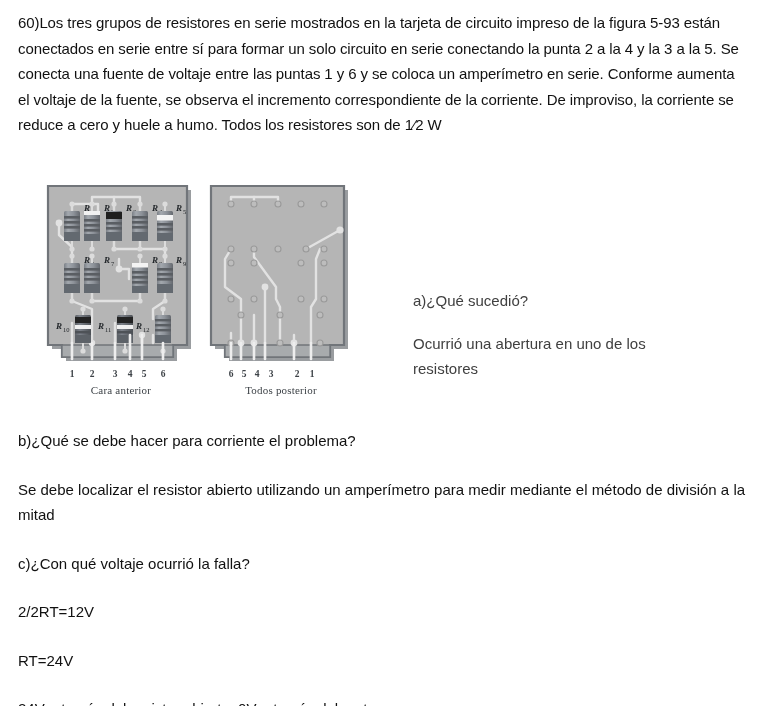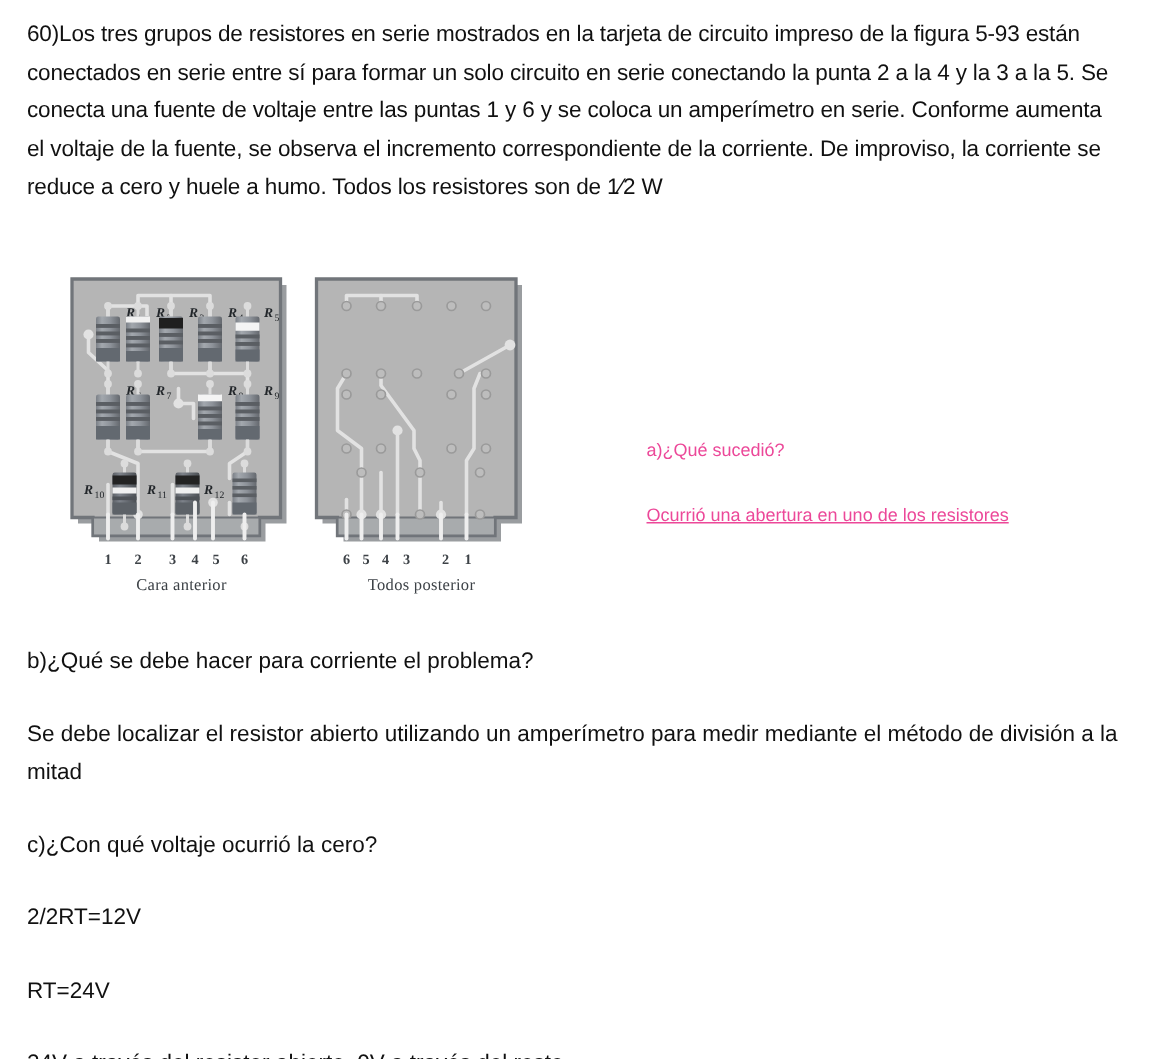--- a/index.html
+++ b/index.html
@@ -34,27 +34,26 @@
     line-height: 25.5px;
     letter-spacing: -0.1px;
     color: #111111;
   }
 
   .aside-block {
     position: absolute;
     left: 413px;
     top: 288px;
     width: 330px;
-    font-size: 12px;
+    font-size: 15px;
     line-height: 25px;
-    color: #ec4899;
-    margin-left: 18px;
+    color: #404040;
   }
   .aside-block .q { margin: 0 0 18px 0; }
-  .aside-block .a { margin: 0; width: 258px; text-decoration: underline; }
+  .aside-block .a { margin: 0; width: 258px; }
 
   .lower {
     position: absolute;
     left: 18px;
     top: 428px;
     width: 730px;
     font-size: 15px;
     line-height: 25.5px;
     color: #111111;
   }
@@ -440,19 +439,19 @@
   </div>
 
   <div class="aside-block">
     <p class="q">a)¿Qué sucedió?</p>
     <p class="a">Ocurrió una abertura en uno de los resistores</p>
   </div>
 
   <div class="lower">
     <p>b)¿Qué se debe hacer para corriente el problema?</p>
     <p>Se debe localizar el resistor abierto utilizando un amperímetro para medir mediante el método de división a la mitad</p>
-    <p>c)¿Con qué voltaje ocurrió la cero?</p>
+    <p>c)¿Con qué voltaje ocurrió la falla?</p>
     <p>2/2RT=12V</p>
     <p>RT=24V</p>
     <p>24V a través del resistor abierto, 0V a través del resto</p>
   </div>
 
 </div>
 
 </body></html>

